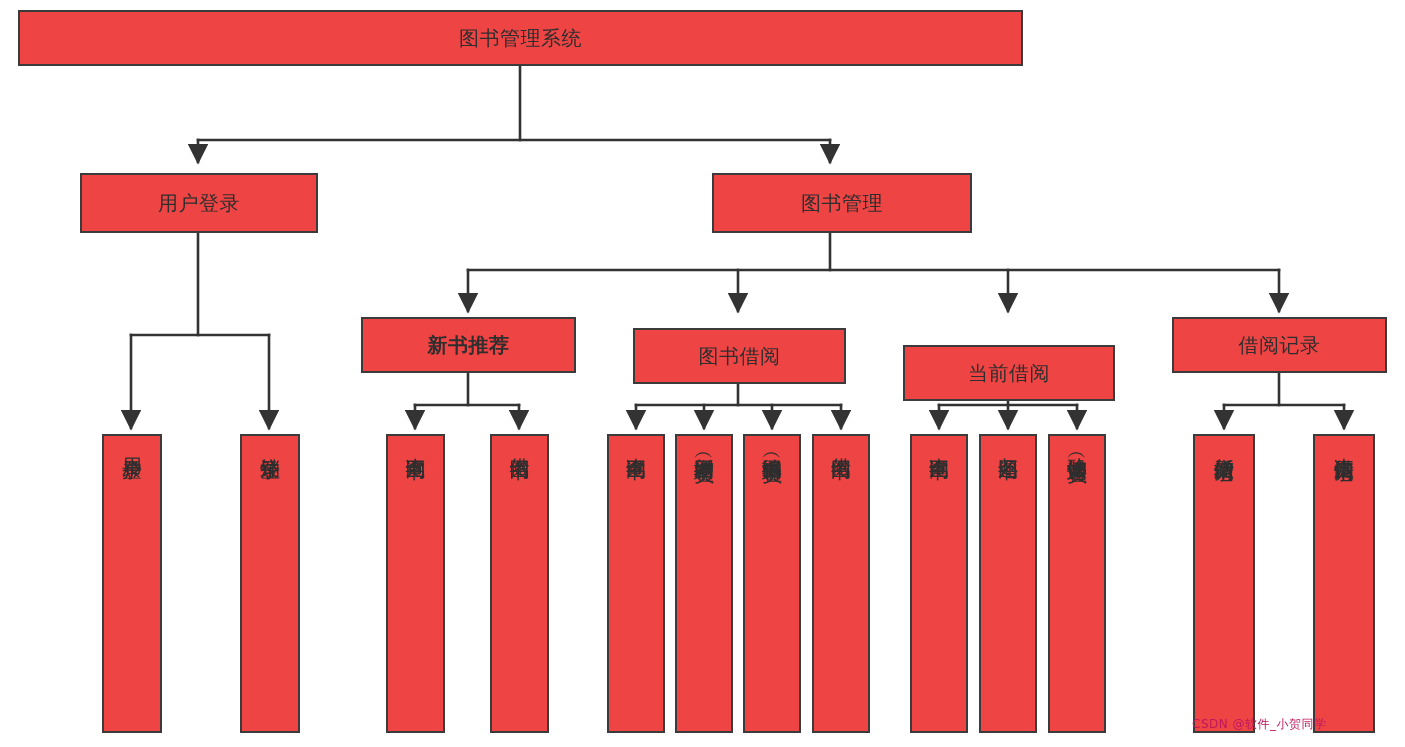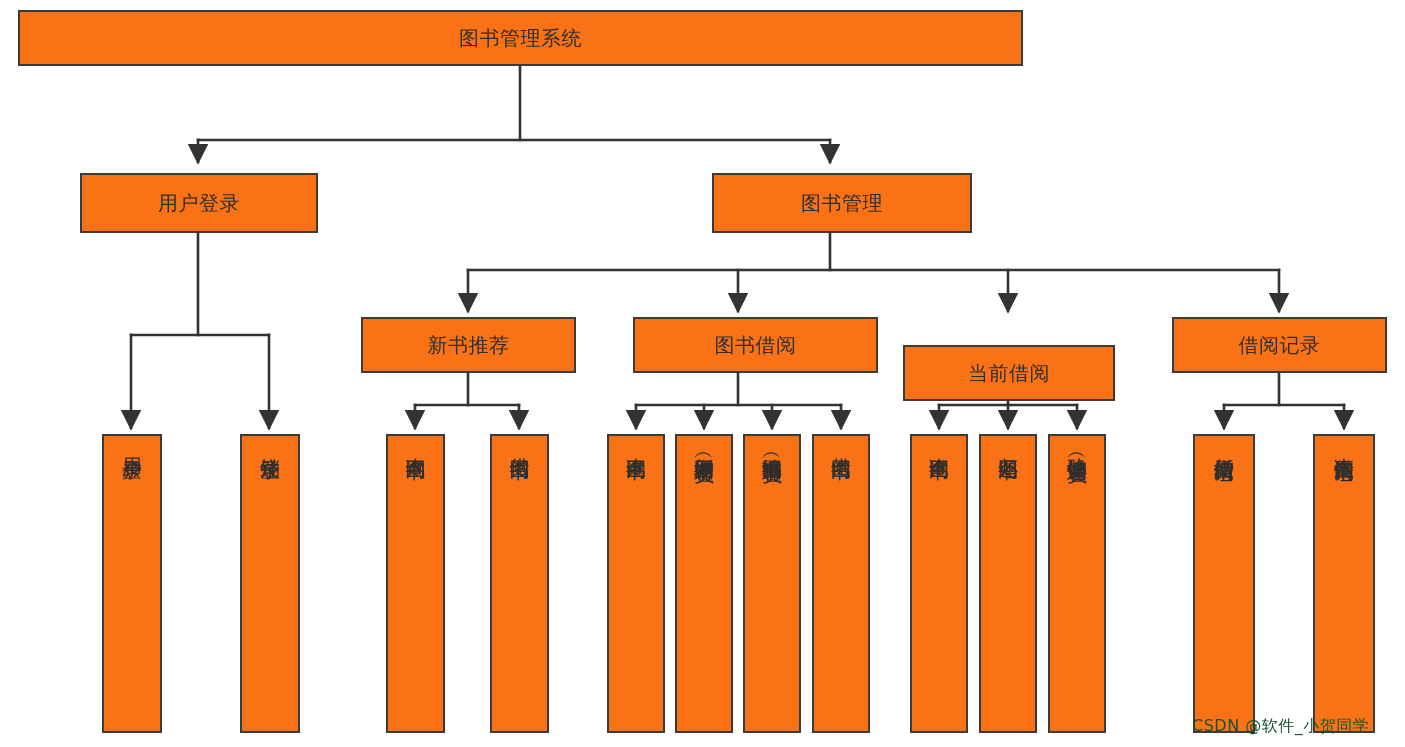--- a/index.html
+++ b/index.html
@@ -21,21 +21,21 @@
   #diagram-svg {
     position: absolute;
     left: 0;
     top: 0;
     width: 1405px;
     height: 747px;
   }
   .node-box {
     position: absolute;
     box-sizing: border-box;
-    background: #f97316;
+    background: #ef4444;
     border: 2px solid #3b3b3b;
     display: flex;
     align-items: center;
     justify-content: center;
     overflow: hidden;
   }
   .node-label {
     color: #2e2e2e;
     font-size: 20px;
     line-height: 1.25;
@@ -53,22 +53,22 @@
   .node-box.vertical .node-label {
     writing-mode: vertical-rl;
     text-orientation: upright;
     font-size: 20px;
     line-height: 1.45;
     letter-spacing: 1px;
     white-space: normal;
   }
   .watermark {
     position: absolute;
-    color: #14532d;
-    font-size: 16px;
+    color: #be185d;
+    font-size: 12px;
     letter-spacing: 0.5px;
     white-space: nowrap;
     pointer-events: none;
   }
 </style>
 </head>
 <body>
 
 <div id="canvas">
 
@@ -127,25 +127,25 @@
   </div>
 
   <div class="node-box horizontal" style="left:80px; top:173px; width:238px; height:60px;">
     <span class="node-label">用户登录</span>
   </div>
 
   <div class="node-box horizontal" style="left:712px; top:173px; width:260px; height:60px;">
     <span class="node-label">图书管理</span>
   </div>
 
-  <div class="node-box horizontal" style="left:361px; top:317px; width:215px; height:56px;">
+  <div class="node-box horizontal" style="left:361px; top:317px; width:215px; height:56px;font-weight:bold;">
     <span class="node-label">新书推荐</span>
   </div>
 
-  <div class="node-box horizontal" style="left:633px; top:317px; width:245px; height:56px;">
+  <div class="node-box horizontal" style="left:633px; top:328px; width:213px; height:56px;">
     <span class="node-label">图书借阅</span>
   </div>
 
   <div class="node-box horizontal" style="left:903px; top:317px; width:212px; height:56px;margin-top:28px;">
     <span class="node-label">当前借阅</span>
   </div>
 
   <div class="node-box horizontal" style="left:1172px; top:317px; width:215px; height:56px;">
     <span class="node-label">借阅记录</span>
   </div>

